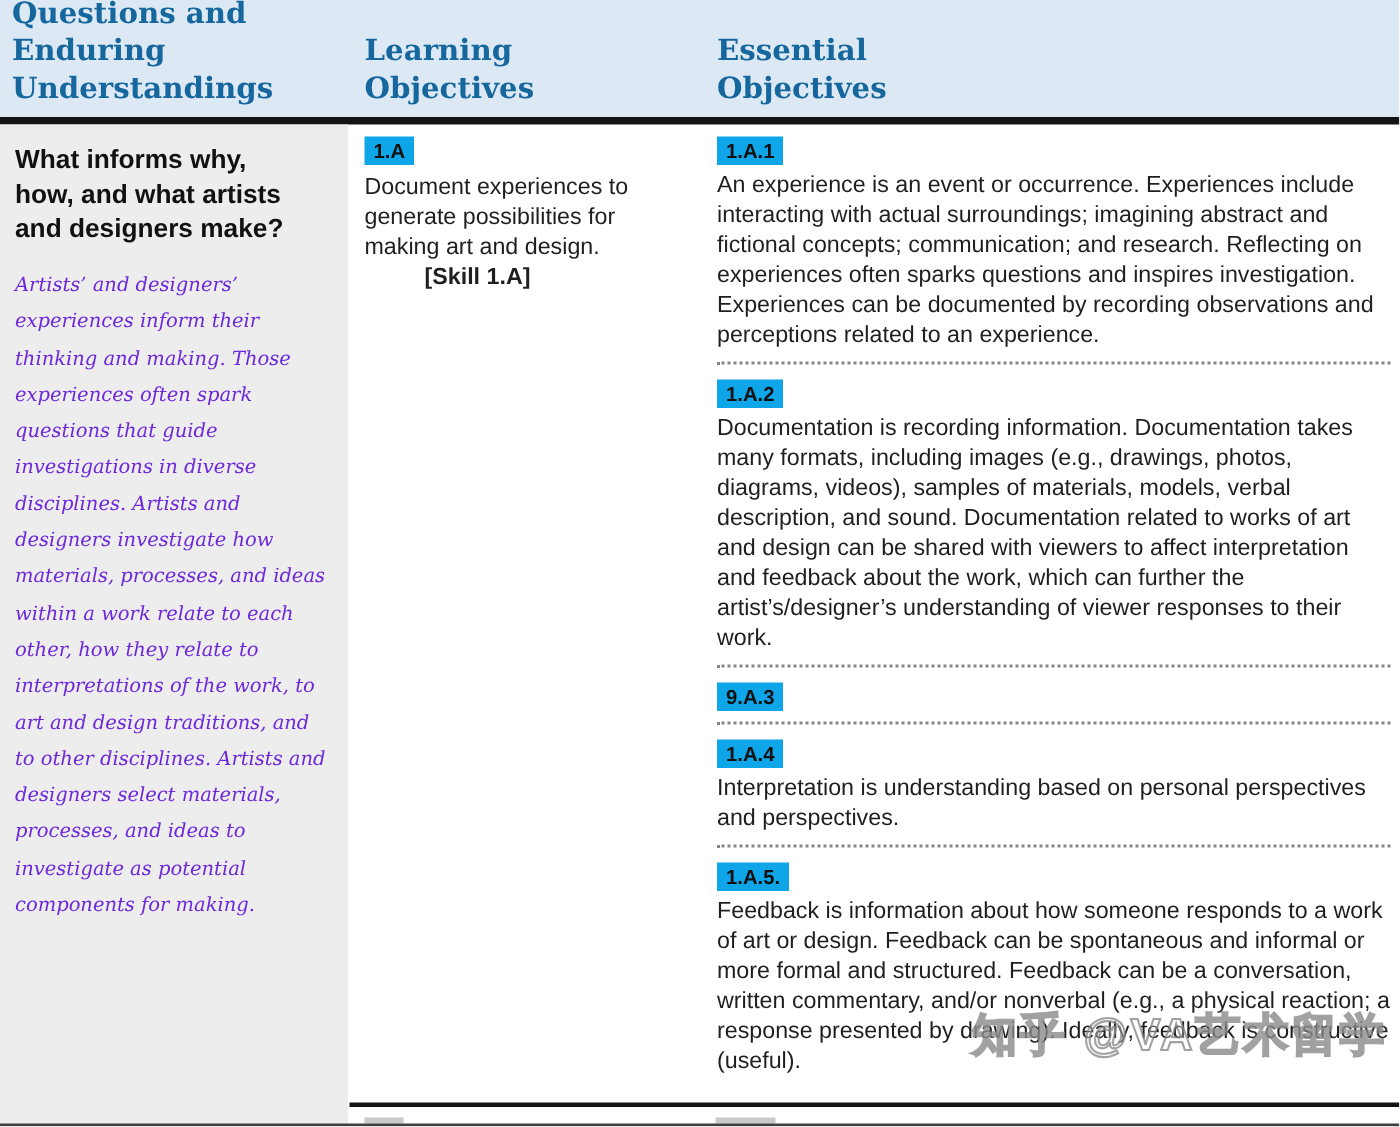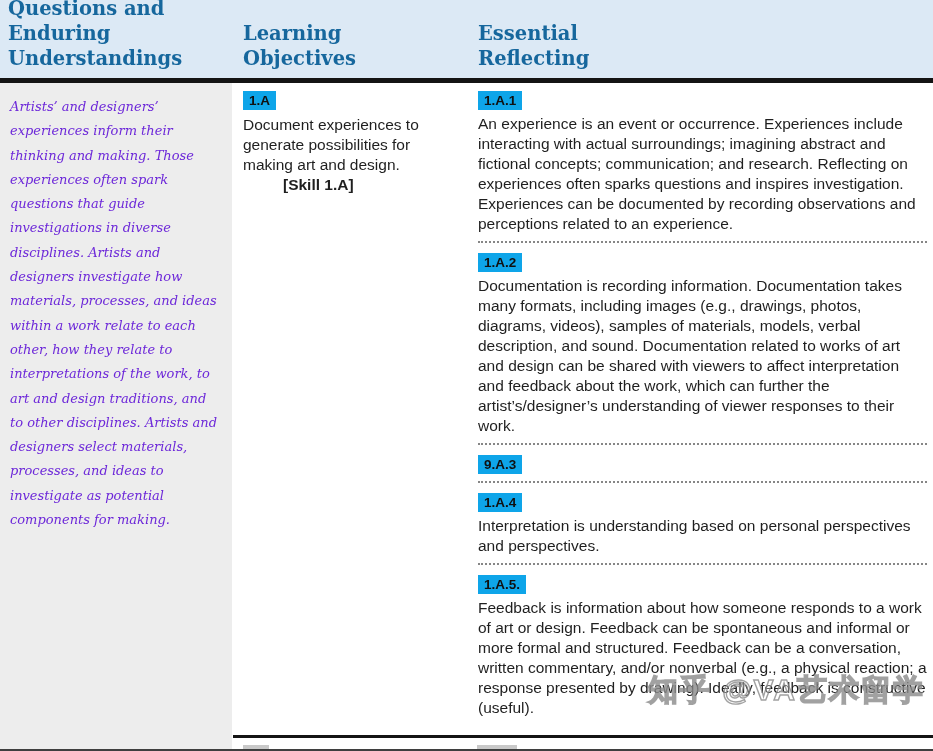--- a/index.html
+++ b/index.html
@@ -142,29 +142,30 @@
 <div class="page">
 
   <div class="header">
     <div class="h-col h-col1">
       <div class="h-inner">Essential Questions and Enduring Understandings</div>
     </div>
     <div class="h-col h-col2">
       <div class="h-inner">Learning Objectives</div>
     </div>
     <div class="h-col h-col3">
-      <div class="h-inner">Essential Reflecting</div>
+      <div class="h-inner">Essential Objectives</div>
     </div>
   </div>
 
   <div class="rule-top"></div>
 
   <div class="body">
 
     <div class="col-left">
+      <div class="question">What informs why, how, and what artists and designers make?</div>
       <div class="understanding">Artists’ and designers’ experiences inform their thinking and making. Those experiences often spark questions that guide investigations in diverse disciplines. Artists and designers investigate how materials, processes, and ideas within a work relate to each other, how they relate to interpretations of the work, to art and design traditions, and to other disciplines. Artists and designers select materials, processes, and ideas to investigate as potential components for making.</div>
     </div>
 
     <div class="col-mid">
       <span class="badge">1.A</span>
       <p class="lo-text">Document experiences to generate possibilities for making art and design.</p>
       <p class="lo-skill">[Skill 1.A]</p>
     </div>
 
     <div class="col-right">

